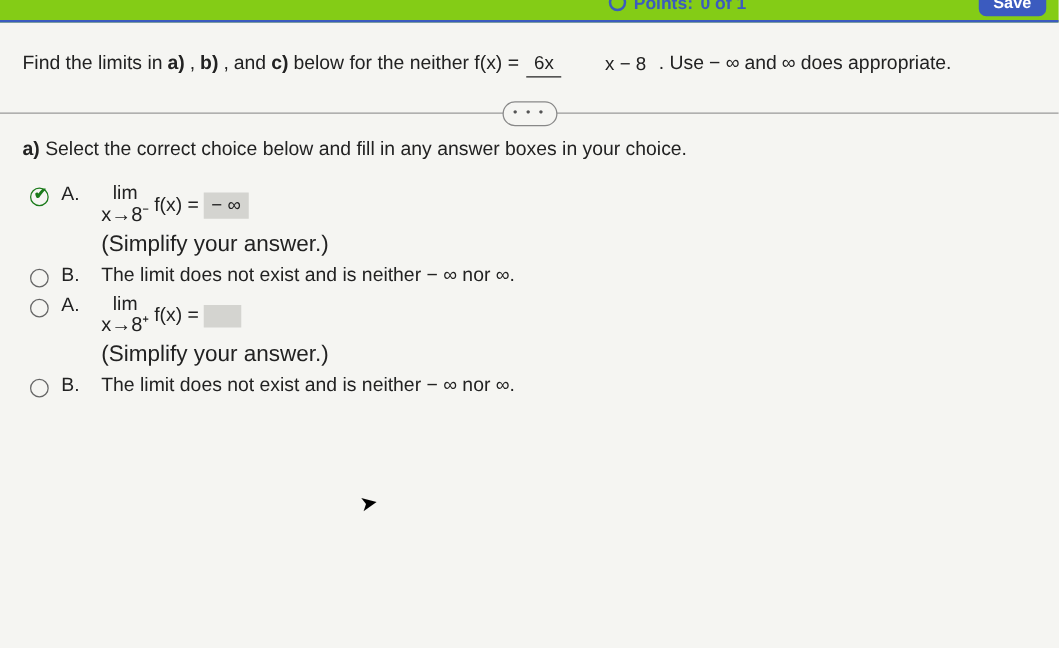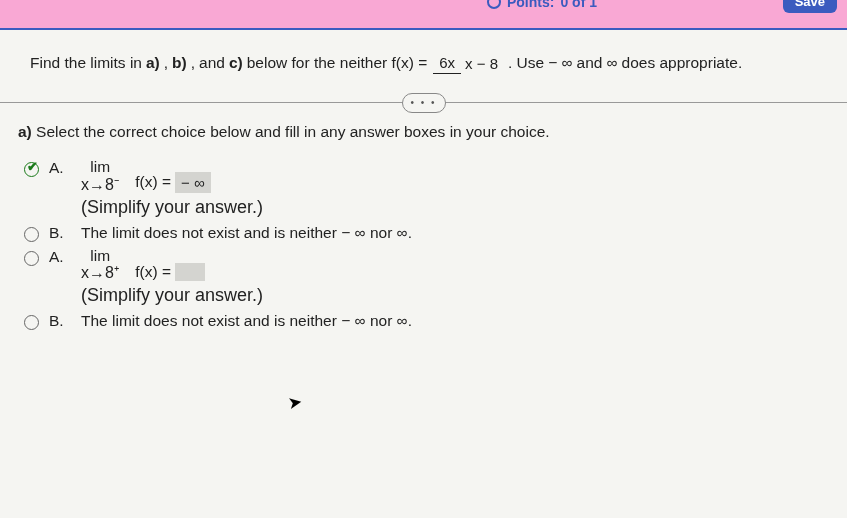--- a/index.html
+++ b/index.html
@@ -6,23 +6,23 @@
     body {
       font-family: Arial, Helvetica, sans-serif;
       background: #f5f5f2;
       width: 847px;
       height: 518px;
       color: #222;
       overflow: hidden;
       position: relative;
     }
     .topbar {
-      background: #f9a8d4;
+      background: #84cc16;
       border-bottom: 2px solid #3b5bbf;
-      height: 30px;
+      height: 18px;
       position: relative;
     }
     .topbar-inner {
       position: absolute;
       right: 250px;
       top: -6px;
       color: #3b5bbf;
       font-weight: bold;
       font-size: 14px;
       display: flex;
@@ -38,37 +38,37 @@
       right: 10px;
       top: -10px;
       background: #3b5bbf;
       color: #fff;
       border-radius: 6px;
       padding: 4px 12px;
       font-size: 13px;
       font-weight: bold;
     }
     .problem {
-      padding: 22px 18px 28px 30px;
+      padding: 22px 18px 28px 18px;
       border-bottom: 1px solid #999;
       position: relative;
       font-size: 15.5px;
       line-height: 1.4;
     }
     .problem-text { display: flex; flex-wrap: wrap; align-items: center; gap: 4px; }
     .frac {
       display: inline-flex;
       flex-direction: row;
       align-items: center;
       vertical-align: middle;
       margin: 0 2px;
       font-size: 15px;
     }
     .frac .num { border-bottom: 1.2px solid #222; padding: 0 6px; }
-    .frac .den { padding: 0 4px; }
+    .frac .den { padding: 0 4px; margin-left: 31px; }
     .ellipsis-pill {
       position: absolute;
       bottom: -11px;
       left: 50%;
       transform: translateX(-50%);
       background: #f5f5f2;
       border: 1px solid #888;
       border-radius: 11px;
       width: 44px;
       height: 20px;
@@ -141,21 +141,21 @@
     }
     .answer-box.empty {
       background: #d4d4d0;
       width: 22px;
       height: 18px;
     }
     .simplify {
       font-size: 18px;
       margin-top: 4px;
     }
-    .limits-line { display:flex; align-items:flex-end; gap:16px;}
+    .limits-line { display:flex; align-items:center; gap:4px;}
     .eq-part { display:flex; align-items:center; gap:4px; padding-top:2px;}
     .cursor {
       position: absolute;
       left: 288px;
       top: 392px;
       font-size: 17px;
       color: #000;
       transform: rotate(-10deg);
       pointer-events: none;
     }

